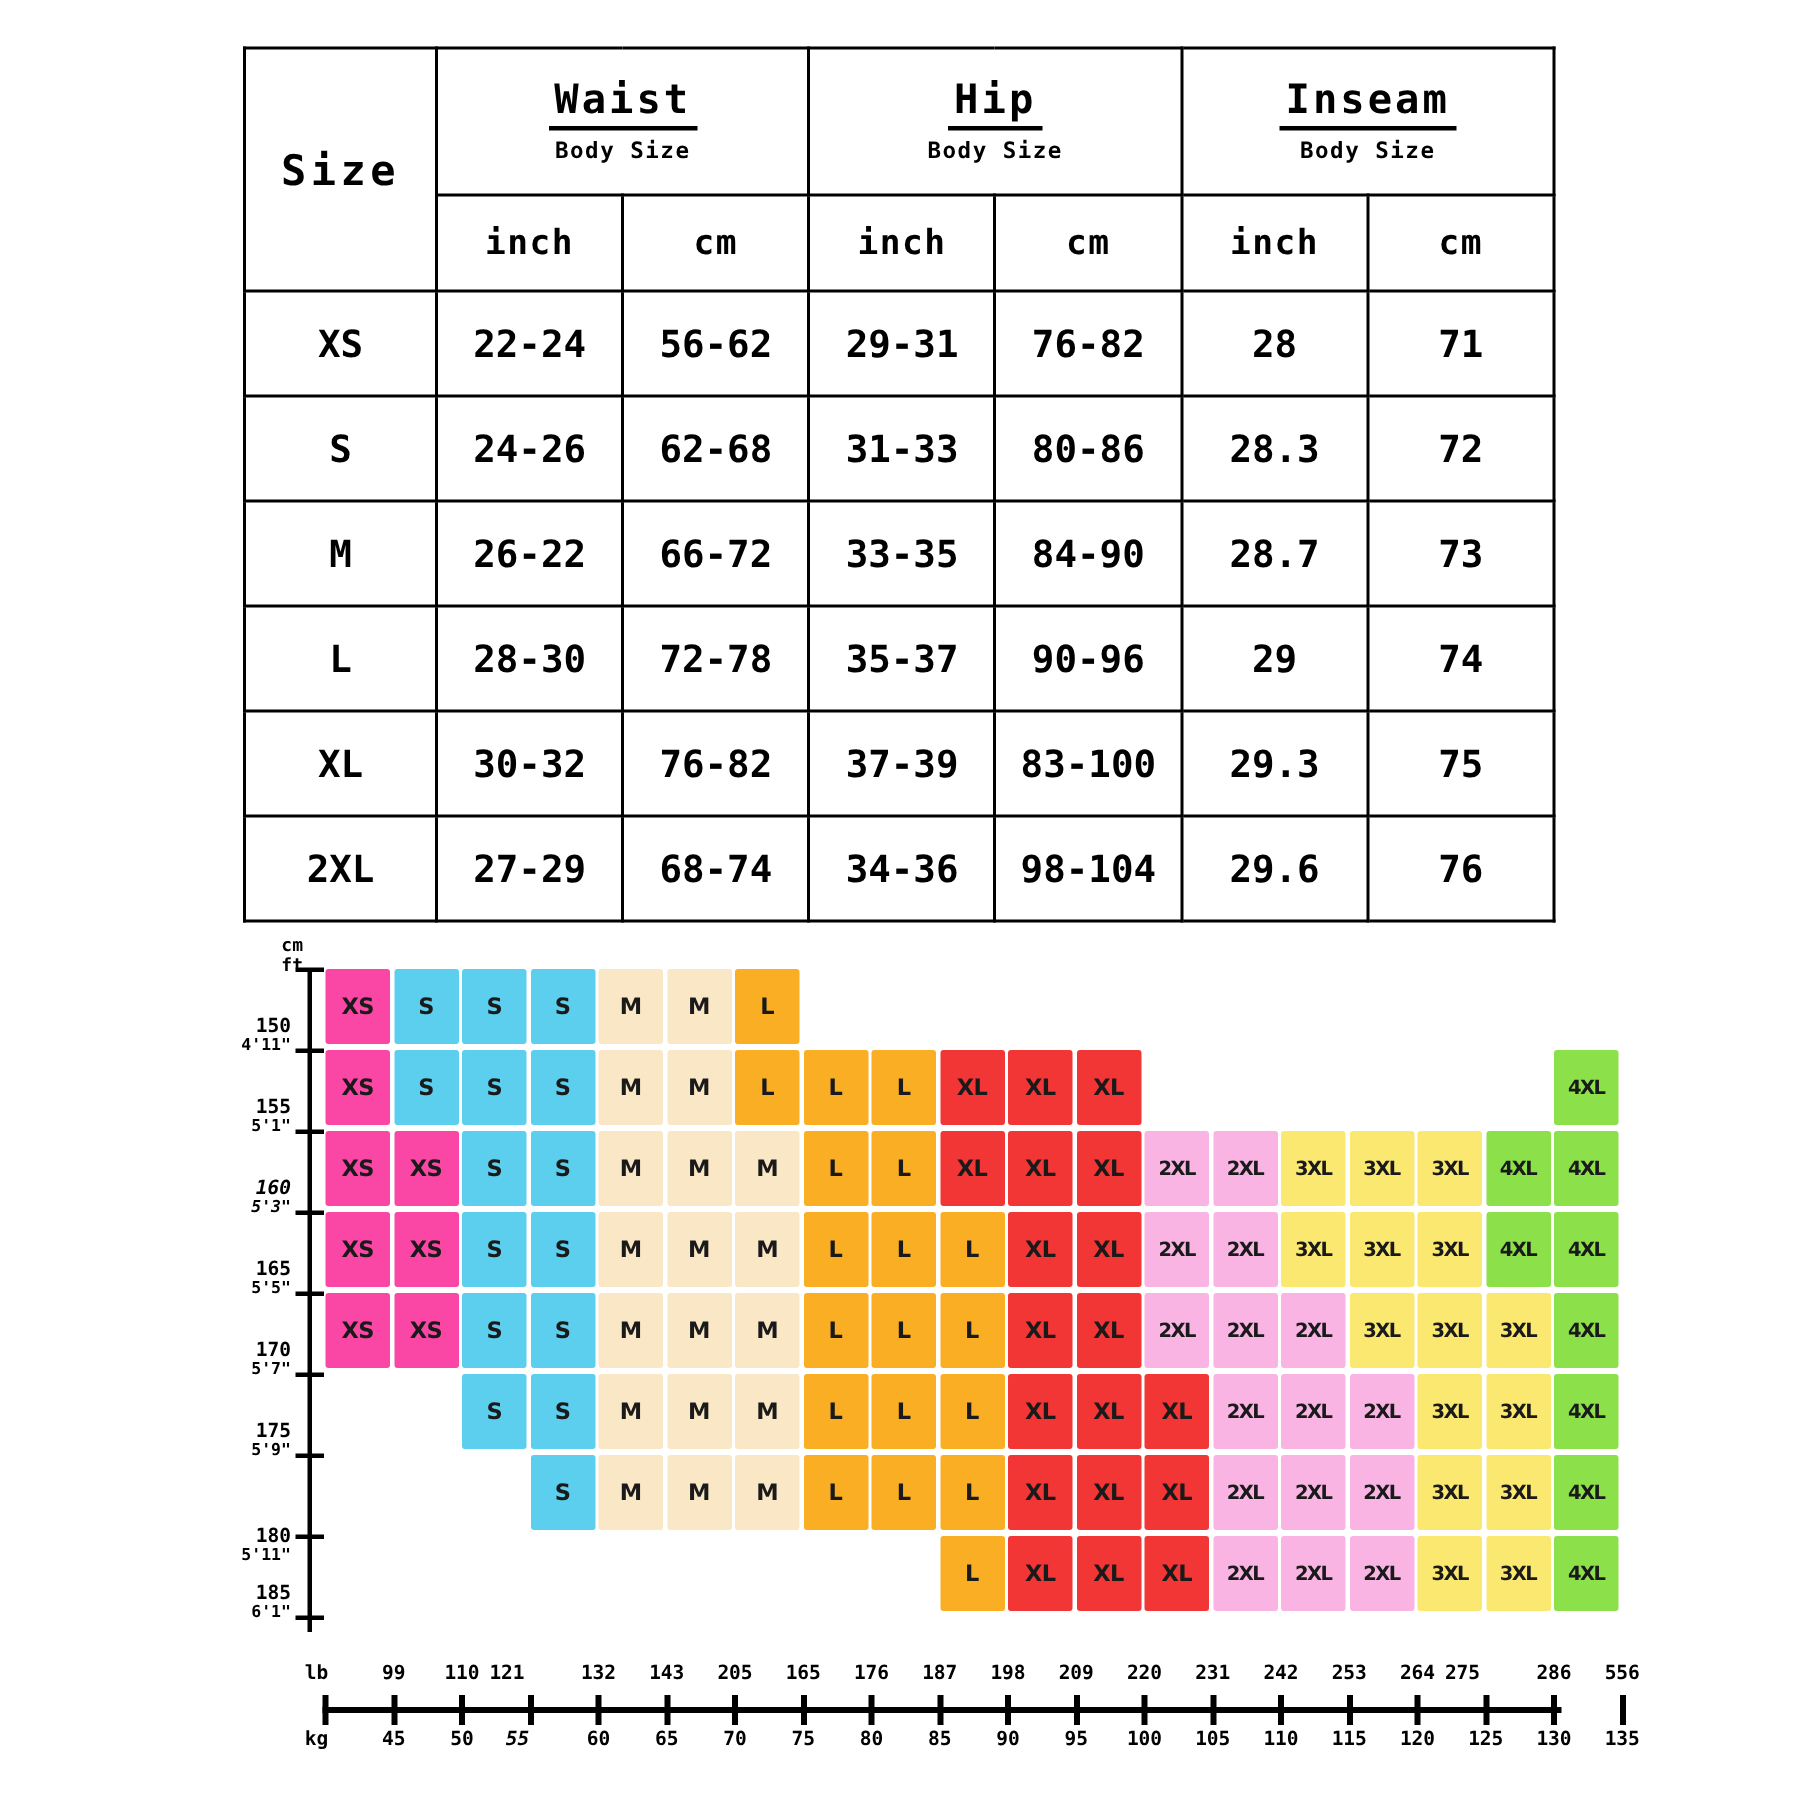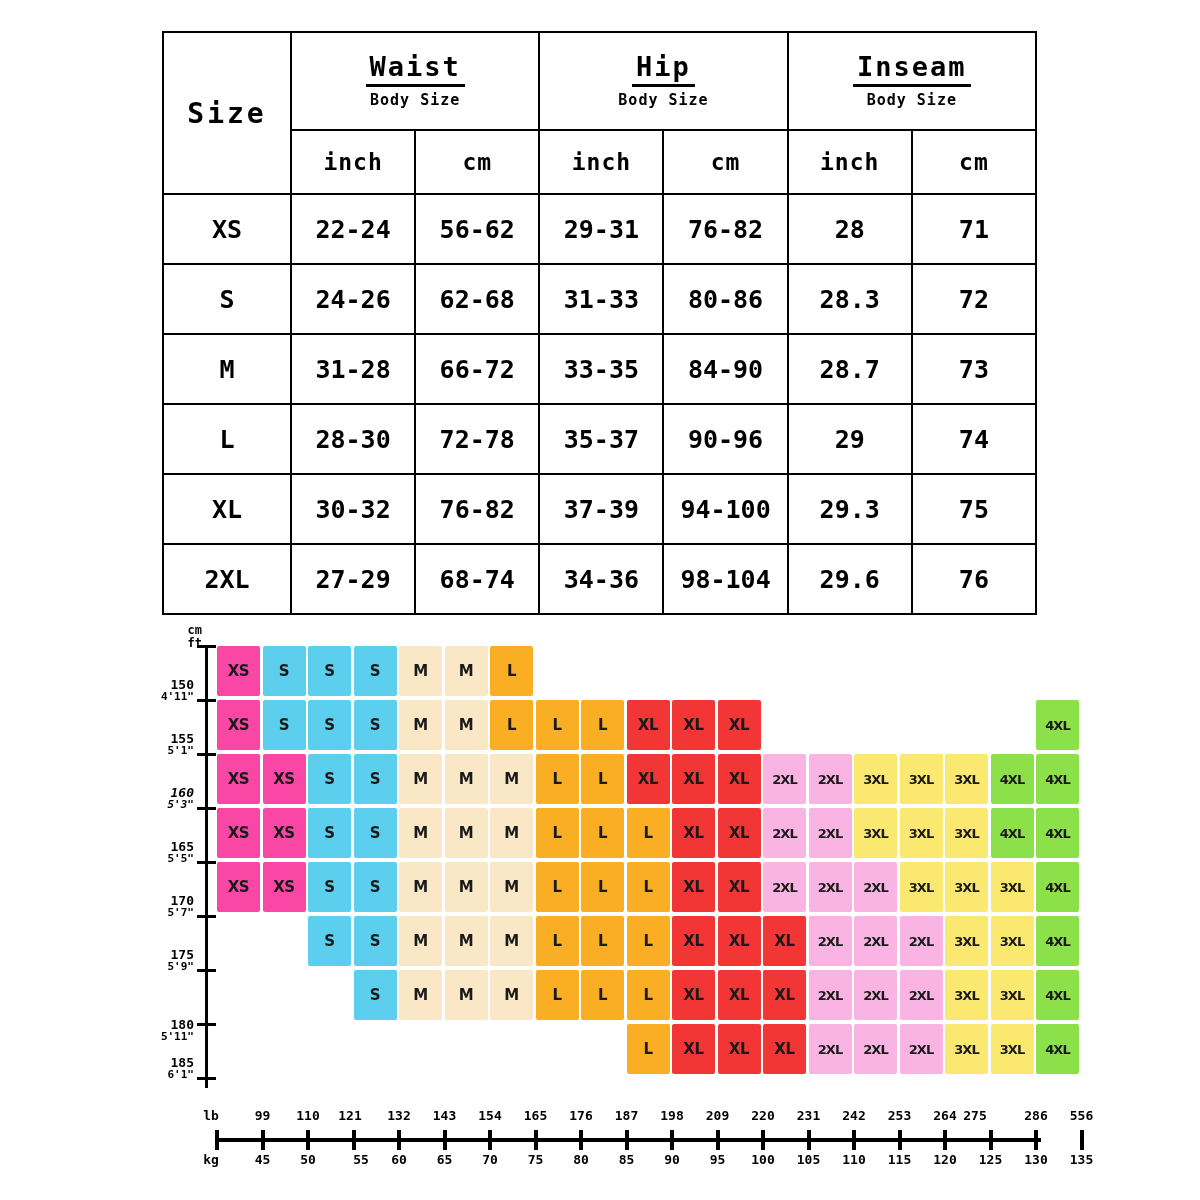--- a/index.html
+++ b/index.html
@@ -135,42 +135,42 @@
           <td class="col-size">S</td>
           <td class="col-n">24-26</td>
           <td class="col-n">62-68</td>
           <td class="col-n">31-33</td>
           <td class="col-n">80-86</td>
           <td class="col-n">28.3</td>
           <td class="col-n">72</td>
         </tr>
         <tr>
           <td class="col-size">M</td>
-          <td class="col-n">31-28</td>
+          <td class="col-n">26-22</td>
           <td class="col-n">66-72</td>
           <td class="col-n">33-35</td>
           <td class="col-n">84-90</td>
           <td class="col-n">28.7</td>
           <td class="col-n">73</td>
         </tr>
         <tr>
           <td class="col-size">L</td>
           <td class="col-n">28-30</td>
           <td class="col-n">72-78</td>
           <td class="col-n">35-37</td>
           <td class="col-n">90-96</td>
           <td class="col-n">29</td>
           <td class="col-n">74</td>
         </tr>
         <tr>
           <td class="col-size">XL</td>
           <td class="col-n">30-32</td>
           <td class="col-n">76-82</td>
           <td class="col-n">37-39</td>
-          <td class="col-n">94-100</td>
+          <td class="col-n">83-100</td>
           <td class="col-n">29.3</td>
           <td class="col-n">75</td>
         </tr>
         <tr>
           <td class="col-size">2XL</td>
           <td class="col-n">27-29</td>
           <td class="col-n">68-74</td>
           <td class="col-n">34-36</td>
           <td class="col-n">98-104</td>
           <td class="col-n">29.6</td>
@@ -359,30 +359,30 @@
       <div id="kg-unit">kg</div>
       <div id="xticks">
           <div class="xtick" style="left: 215px;"></div>
           <div class="xtick" style="left: 260.5px;"></div>
           <div class="xlab-lb" style="left: 239.5px;">99</div>
           <div class="xlab-kg" style="left: 239.5px;">45</div>
           <div class="xtick" style="left: 306px;"></div>
           <div class="xlab-lb" style="left: 285px;">110</div>
           <div class="xlab-kg" style="left: 285px;">50</div>
           <div class="xtick" style="left: 351.5px;"></div>
-          <div class="xlab-lb" style="left: 327px;">121</div>
-          <div class="xlab-kg" style="left: 338px;">55</div>
+          <div class="xlab-lb" style="left: 315px;">121</div>
+          <div class="xlab-kg" style="left: 322px; font-style: italic;">55</div>
           <div class="xtick" style="left: 397px;"></div>
           <div class="xlab-lb" style="left: 376px;">132</div>
           <div class="xlab-kg" style="left: 376px;">60</div>
           <div class="xtick" style="left: 442.5px;"></div>
           <div class="xlab-lb" style="left: 421.5px;">143</div>
           <div class="xlab-kg" style="left: 421.5px;">65</div>
           <div class="xtick" style="left: 488px;"></div>
-          <div class="xlab-lb" style="left: 467px;">154</div>
+          <div class="xlab-lb" style="left: 467px;">205</div>
           <div class="xlab-kg" style="left: 467px;">70</div>
           <div class="xtick" style="left: 533.5px;"></div>
           <div class="xlab-lb" style="left: 512.5px;">165</div>
           <div class="xlab-kg" style="left: 512.5px;">75</div>
           <div class="xtick" style="left: 579px;"></div>
           <div class="xlab-lb" style="left: 558px;">176</div>
           <div class="xlab-kg" style="left: 558px;">80</div>
           <div class="xtick" style="left: 624.5px;"></div>
           <div class="xlab-lb" style="left: 603.5px;">187</div>
           <div class="xlab-kg" style="left: 603.5px;">85</div>

